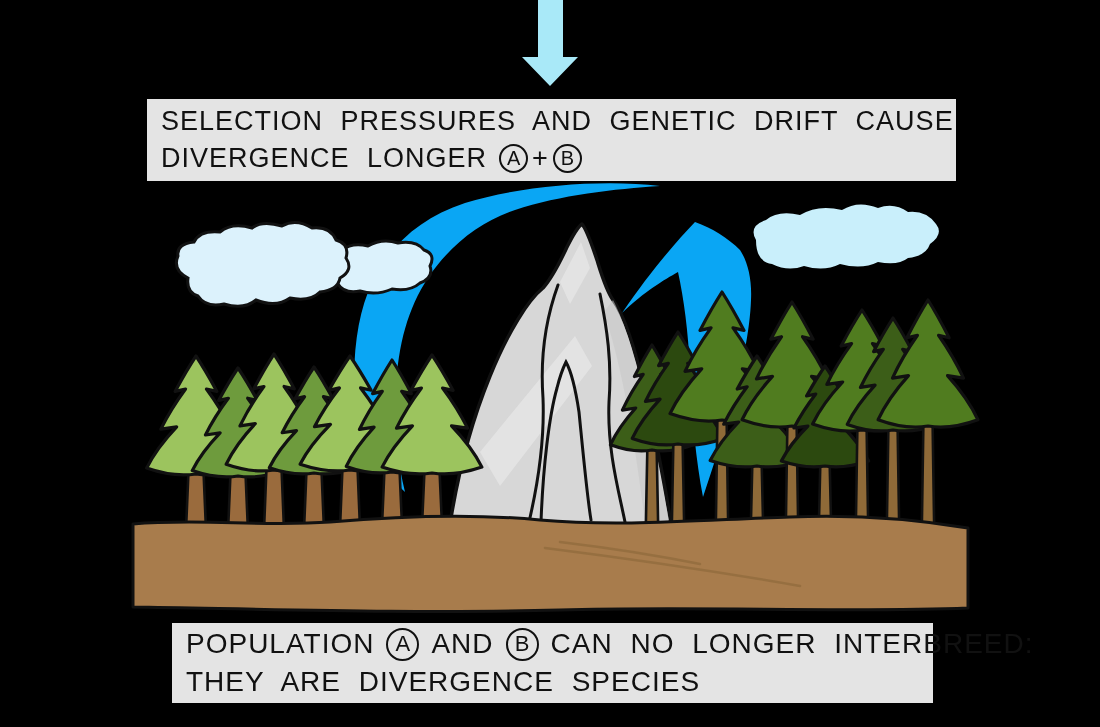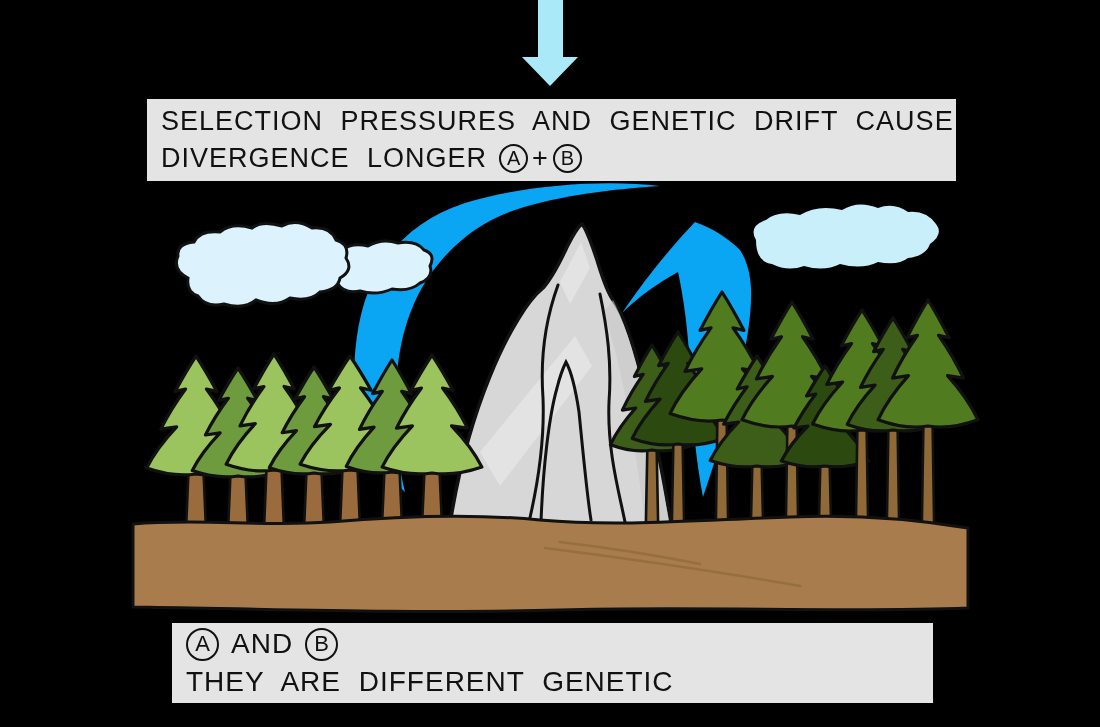--- a/index.html
+++ b/index.html
@@ -311,22 +311,24 @@
       <span class="tight">
         <span class="circ">A</span>
         <span>+</span>
         <span class="circ">B</span>
       </span>
     </div>
   </div>
 
   <div class="caption bottom">
     <div class="cap-line">
+      <span>POPULATION</span>
       <span class="circ">A</span>
       <span>AND</span>
       <span class="circ">B</span>
+      <span>CAN NO LONGER INTERBREED:</span>
     </div>
     <div class="cap-line">
-      <span>THEY ARE DIFFERENT GENETIC</span>
+      <span>THEY ARE DIVERGENCE SPECIES</span>
     </div>
   </div>
 
 </div>
 
 </body></html>

